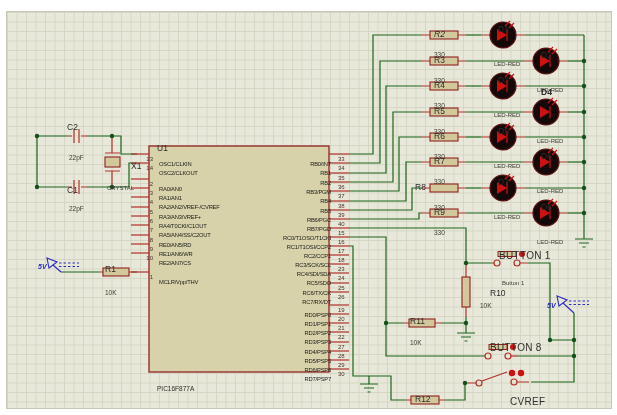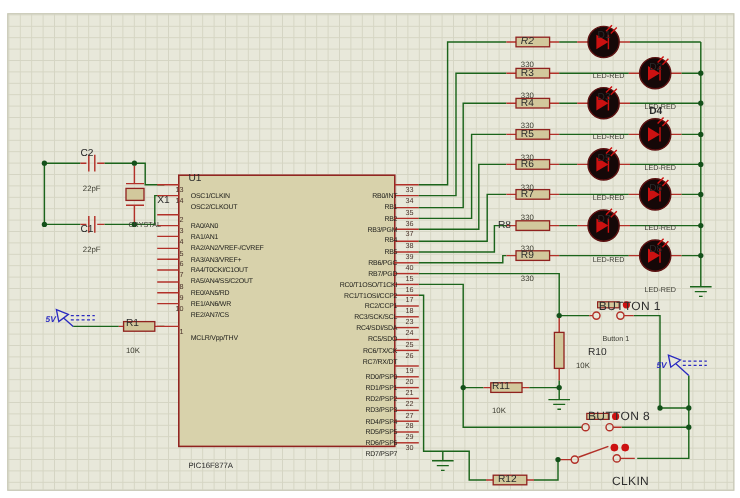--- a/index.html
+++ b/index.html
@@ -277,21 +277,21 @@
   <div class="lb val" style="left:98px;top:278px">10K</div>
   <div class="lb ref" style="left:483px;top:277px">R10</div>
   <div class="lb val" style="left:473px;top:291px">10K</div>
   <div class="lb ref" style="left:403px;top:305px">R11</div>
   <div class="lb val" style="left:403px;top:328px">10K</div>
   <div class="lb ref" style="left:408px;top:383px">R12</div>
 
   <div class="lb big" style="left:492px;top:239px">BUTTON 1</div>
   <div class="lb tiny" style="left:495px;top:268px">Button 1</div>
   <div class="lb big" style="left:483px;top:331px">BUTTON 8</div>
-  <div class="lb big" style="left:503px;top:385px">CLKIN</div>
+  <div class="lb big" style="left:503px;top:385px">CVREF</div>
   <div id="genLabels">
         <div class="lb pinnum" style="left: 116px; top: 144px; width: 30px; text-align: right;">13</div>
         <div class="lb pinlbl" style="left: 152px; top: 149px;">OSC1/CLKIN</div>
         <div class="lb pinnum" style="left: 116px; top: 153px; width: 30px; text-align: right;">14</div>
         <div class="lb pinlbl" style="left: 152px; top: 158px;">OSC2/CLKOUT</div>
         <div class="lb pinnum" style="left: 116px; top: 169px; width: 30px; text-align: right;">2</div>
         <div class="lb pinlbl" style="left: 152px; top: 174px;">RA0/AN0</div>
         <div class="lb pinnum" style="left: 116px; top: 178px; width: 30px; text-align: right;">3</div>
         <div class="lb pinlbl" style="left: 152px; top: 183px;">RA1/AN1</div>
         <div class="lb pinnum" style="left: 116px; top: 187px; width: 30px; text-align: right;">4</div>

